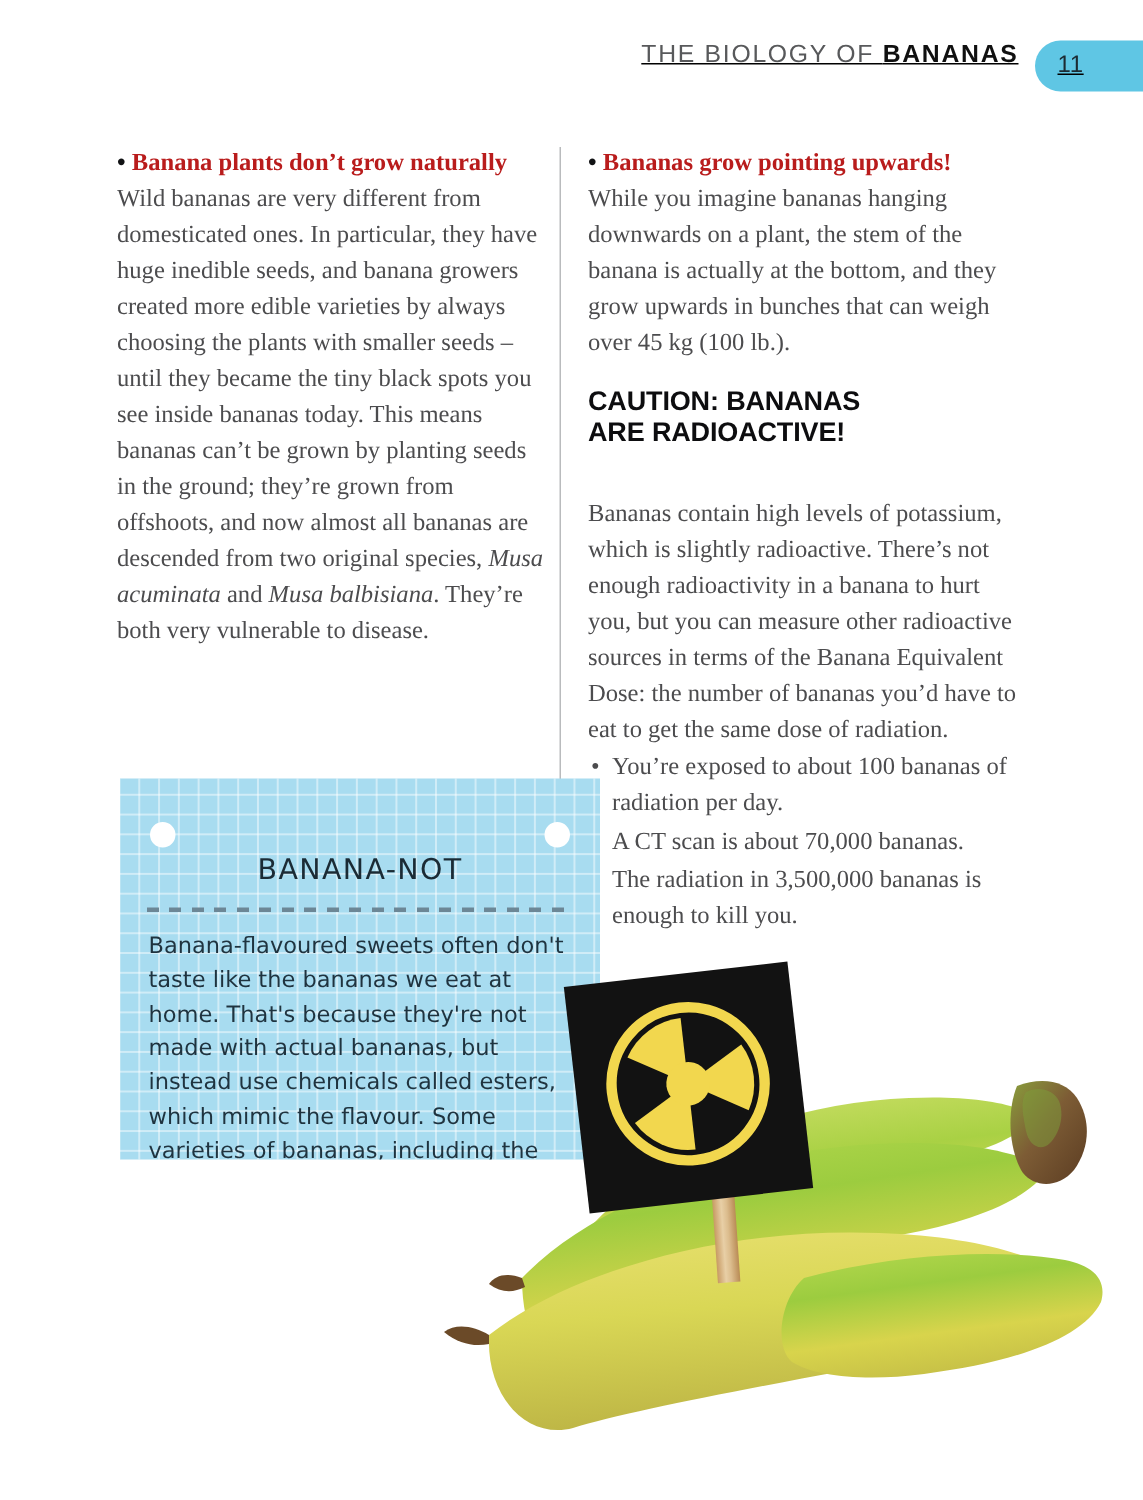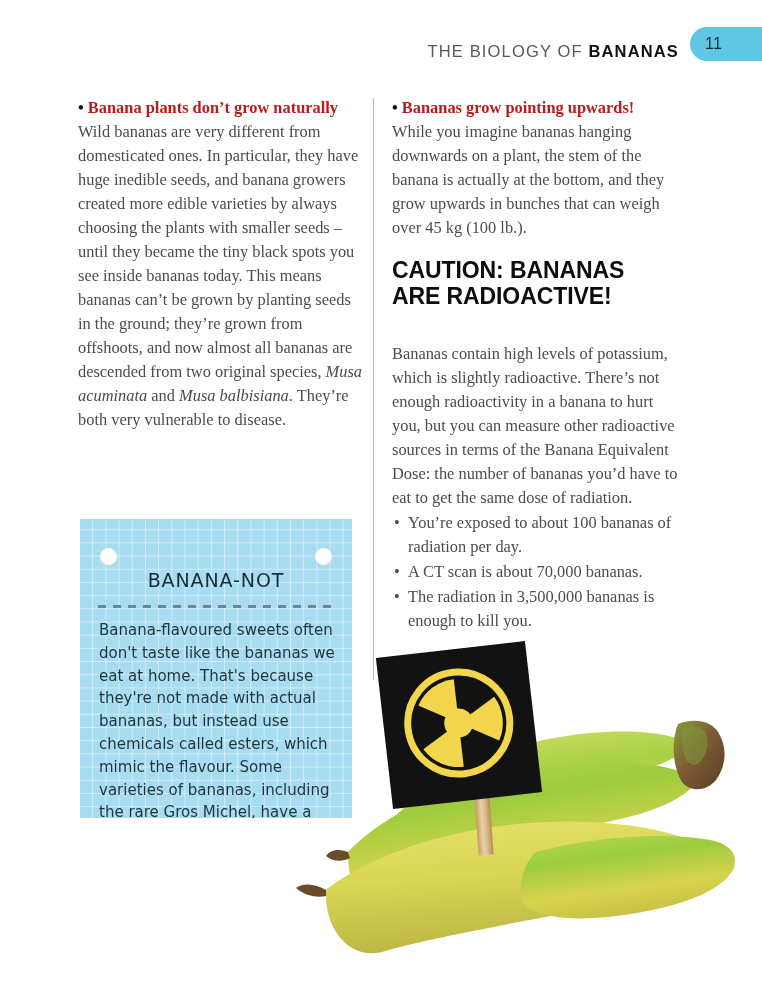--- a/index.html
+++ b/index.html
@@ -16,21 +16,22 @@
     -webkit-font-smoothing: antialiased;
   }
 
   
   .page-header {
     position: absolute;
     top: 27px;
     right: 0;
     height: 34px;
     display: flex;
-    align-items: flex-end;
+    align-items: flex-start;
+    text-decoration: underline;
   }
   .header-title {
     font-family: "Liberation Sans", "DejaVu Sans", sans-serif;
     font-size: 16.5px;
     letter-spacing: 1.15px;
     color: #58595b;
     white-space: nowrap;
     padding-right: 11px;
   }
   .header-title b {
@@ -86,21 +87,21 @@
   .bulletchar {
     font-weight: bold;
     color: #111214;
   }
   i { font-style: italic; }
 
   
   .section-head {
     font-family: "Liberation Sans", "DejaVu Sans", sans-serif;
     font-weight: bold;
-    font-size: 23px;
+    font-size: 18px;
     line-height: 1.14;
     letter-spacing: -0.1px;
     color: #0d0d0f;
     margin: 17px 0 5px 0;
   }
 
   
   ul.dotlist {
     list-style: none;
     margin: 1px;
@@ -118,28 +119,29 @@
     top: 0;
     color: #4c4c4e;
   }
 
   
   .note-card {
     position: absolute;
     left: 80px;
     top: 519px;
     width: 272px;
-    height: 299px;
+    height: 254px;
     background-color: #a8dcf0;
     background-image:
       linear-gradient(to right,  rgba(255,255,255,.46) 1px, transparent 1px),
       linear-gradient(to bottom, rgba(255,255,255,.46) 1px, transparent 1px);
     background-size: 13.2px 13.2px;
     background-position: -1px -3px;
     overflow: hidden;
+    padding-left: 48px;
   }
   .punch {
     position: absolute;
     top: 29px;
     width: 17px;
     height: 17px;
     border-radius: 50%;
     background: #ffffff;
   }
   .punch.left  { left: 20px; }

